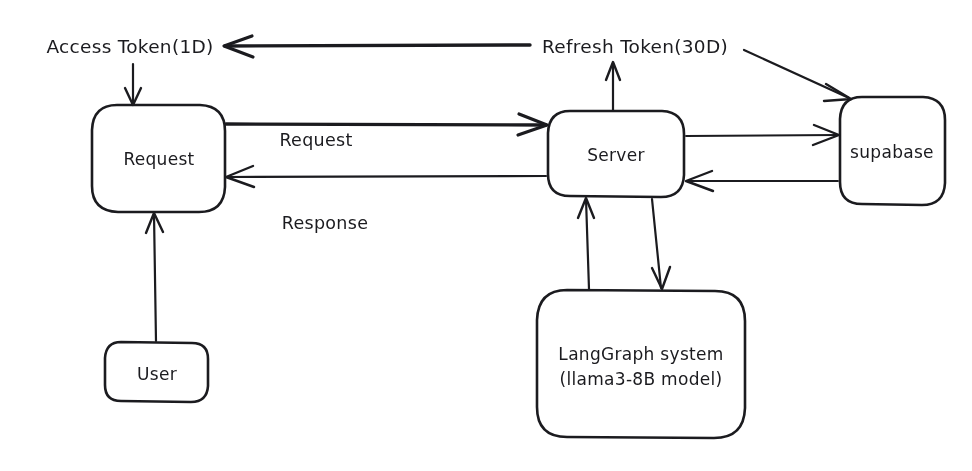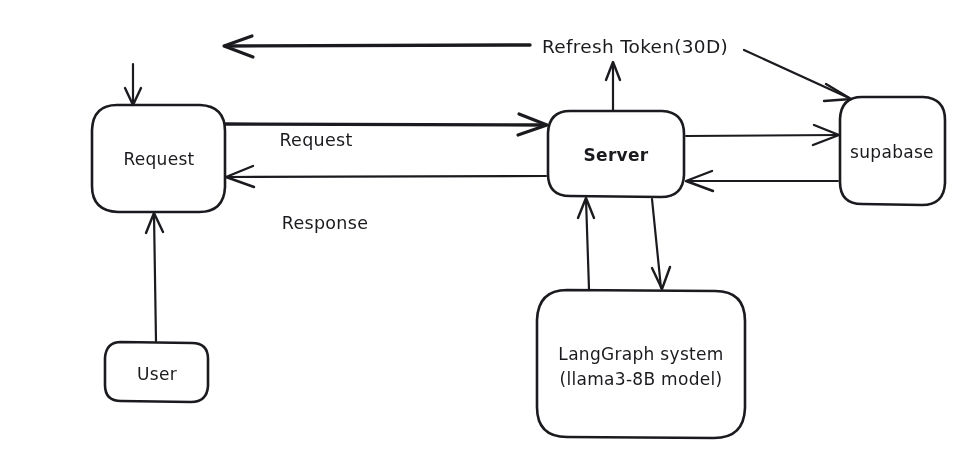--- a/index.html
+++ b/index.html
@@ -156,32 +156,33 @@
       <path class="arrow-head" d="M 578,218 L 586,198 L 594,218"></path>
     </g>
 
     <g>
       <path class="edge" d="M 652,199 L 661,288"></path>
       <path class="arrow-head" d="M 652,268 L 662,289 L 670,267"></path>
     </g>
 
   </svg>
 
+  <div class="edge-label big" style="left:130px; top:46px;">Access Token(1D)</div>
 
   <div class="edge-label big" style="left:635px; top:46px;">Refresh Token(30D)</div>
 
   <div class="edge-label" style="left:316px; top:104px;margin-top:36px;">Request</div>
 
   <div class="edge-label" style="left:325px; top:223px;">Response</div>
 
   <div class="node-label" style="left:159px; top:159px;">Request</div>
 
   <div class="node-label" style="left:157px; top:374px;">User</div>
 
-  <div class="node-label" style="left:616px; top:155px;font-weight:bold;">Server</div>
+  <div class="node-label" style="left:616px; top:155px;">Server</div>
 
   <div class="node-label" style="left:892px; top:152px;">supabase</div>
 
   <div class="node-label two-line" style="left:641px; top:367px;">
     <div>LangGraph system</div>
     <div>(llama3-8B model)</div>
   </div>
 
 </div>
 

